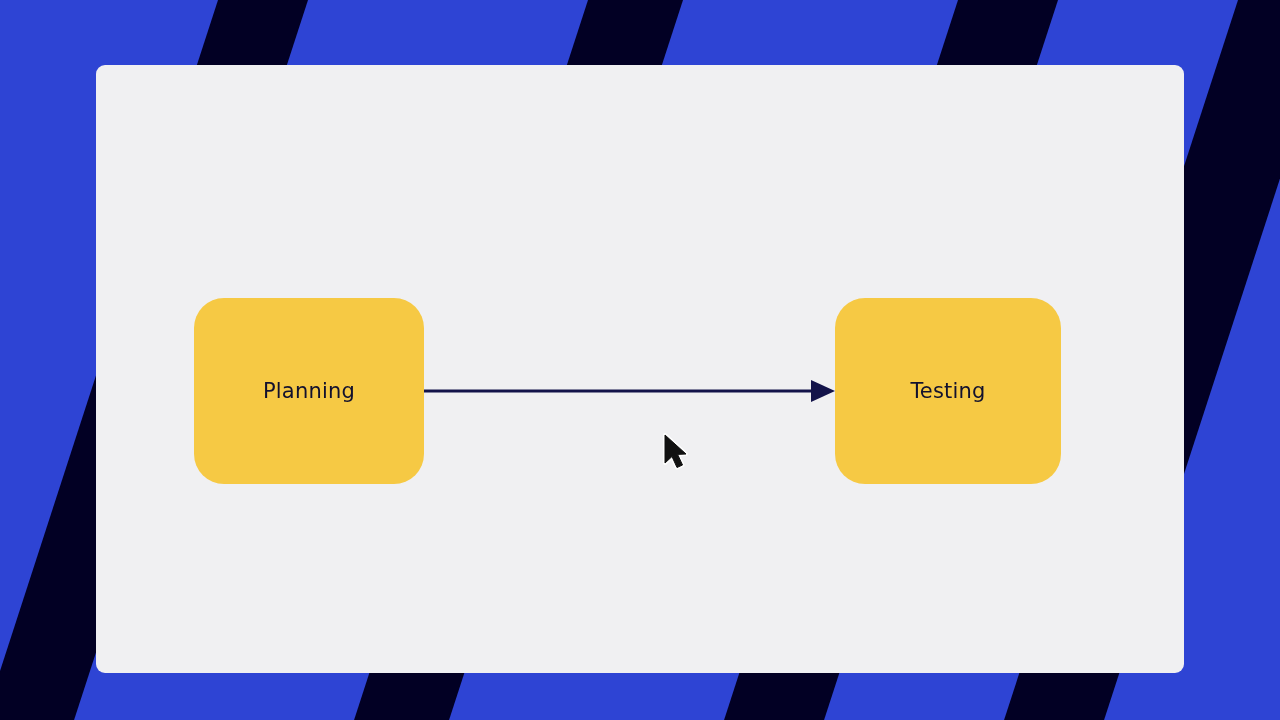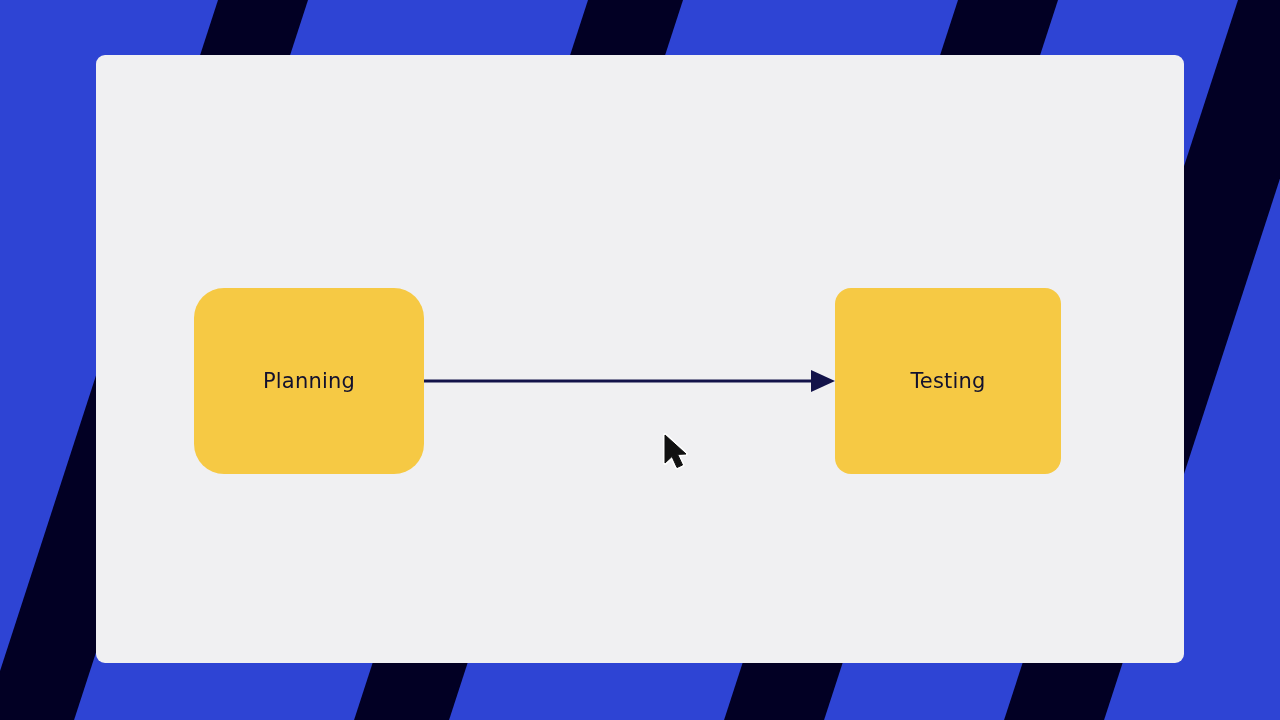--- a/index.html
+++ b/index.html
@@ -32,21 +32,21 @@
     height: 1040px;
     background: #020024;
     transform: skewX(-18deg);
     transform-origin: top left;
   }
 
   
   #canvas-panel {
     position: absolute;
     left: 96px;
-    top: 55px;
+    top: 65px;
     width: 1088px;
     height: 608px;
     background: #F0F0F2;
     border-radius: 9px;
   }
 
   
   .node {
     position: absolute;
     background: #F6C944;
@@ -118,21 +118,21 @@
       <g>
         <line id="edge-line" x1="424" y1="381" x2="823" y2="381" stroke="#13134A" stroke-width="3"></line>
         <polygon id="edge-arrowhead" points="811,370 835,381 811,392" fill="#13134A"></polygon>
       </g>
     </svg>
 
     <div id="node-planning" class="node" style="left: 98px; top: 233px; width: 230px; height: 186px; background: rgb(246, 201, 68);">
       <span class="node-label" style="color: rgb(18, 17, 46);">Planning</span>
     </div>
 
-    <div id="node-testing" class="node" style="left: 739px; top: 233px; width: 226px; height: 186px; background: rgb(246, 201, 68); border-radius: 16px;">
+    <div id="node-testing" class="node" style="left: 739px; top: 233px; width: 226px; height: 186px; background: rgb(246, 201, 68);">
       <span class="node-label" style="color: rgb(18, 17, 46);">Testing</span>
     </div>
 
   </div>
 
   <svg id="cursor" viewBox="0 0 30 44" style="left: 659px; top: 430px;">
     <path d="M6 5 L6 33 L13 26.5 L18 37.5 L23.5 35 L18.6 24.4 L27 24 Z" fill="#FFFFFF" stroke="#FFFFFF" stroke-width="4" stroke-linejoin="round" opacity="0.9"></path>
     <path d="M6 5 L6 33 L13 26.5 L18 37.5 L23.5 35 L18.6 24.4 L27 24 Z" fill="#111111" stroke="#111111" stroke-width="1" stroke-linejoin="round"></path>
   </svg>
 

